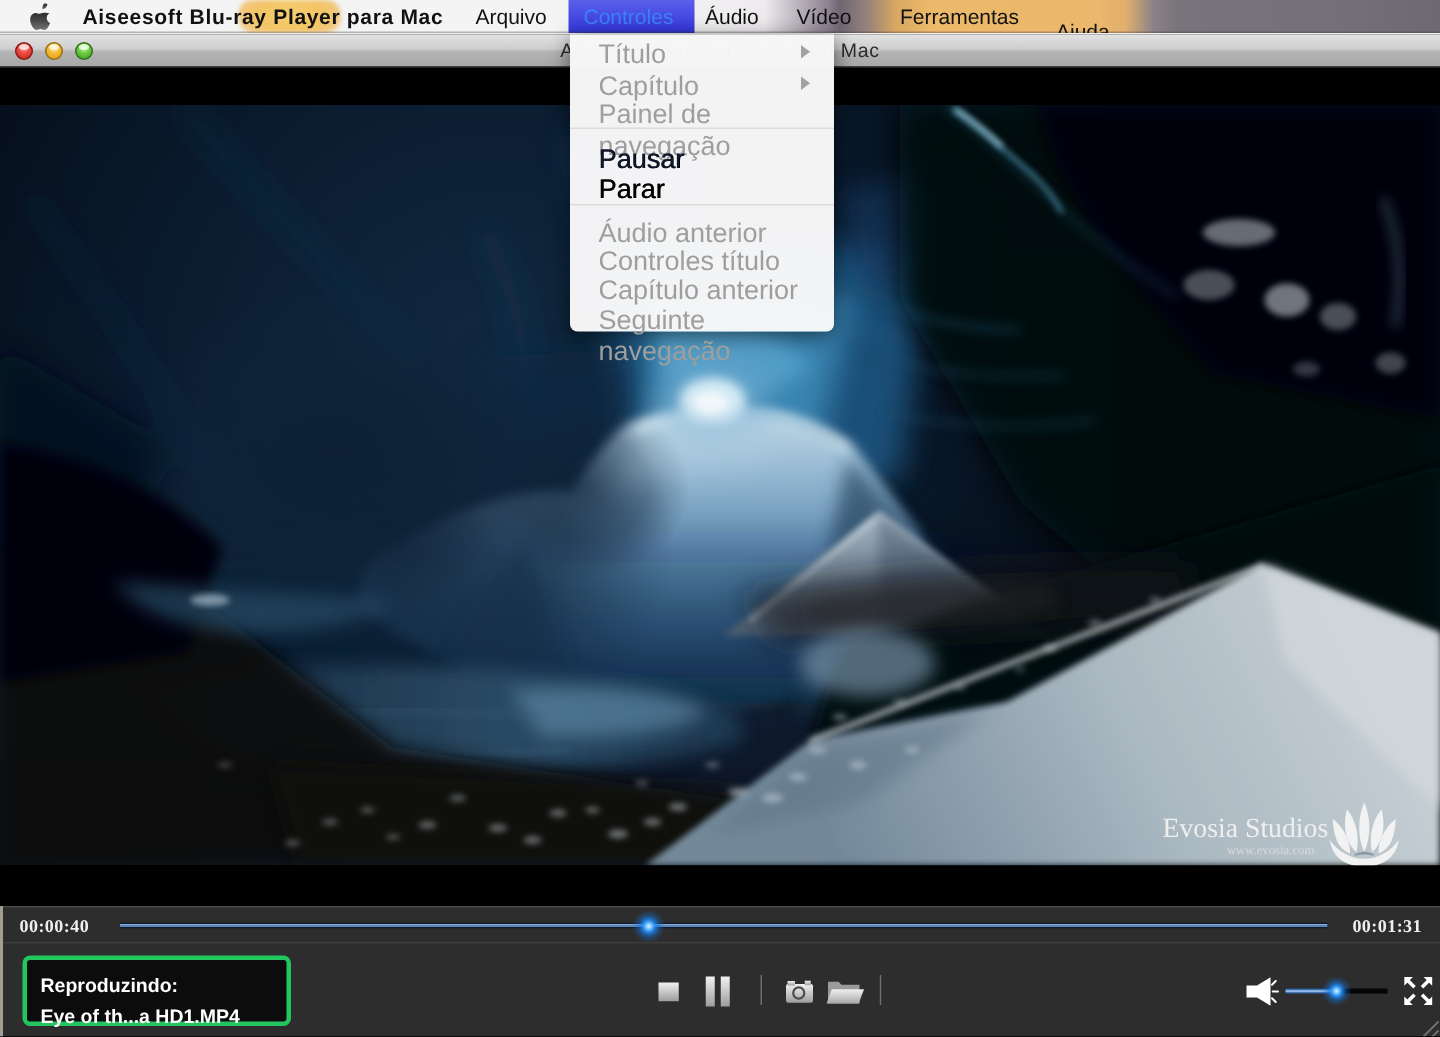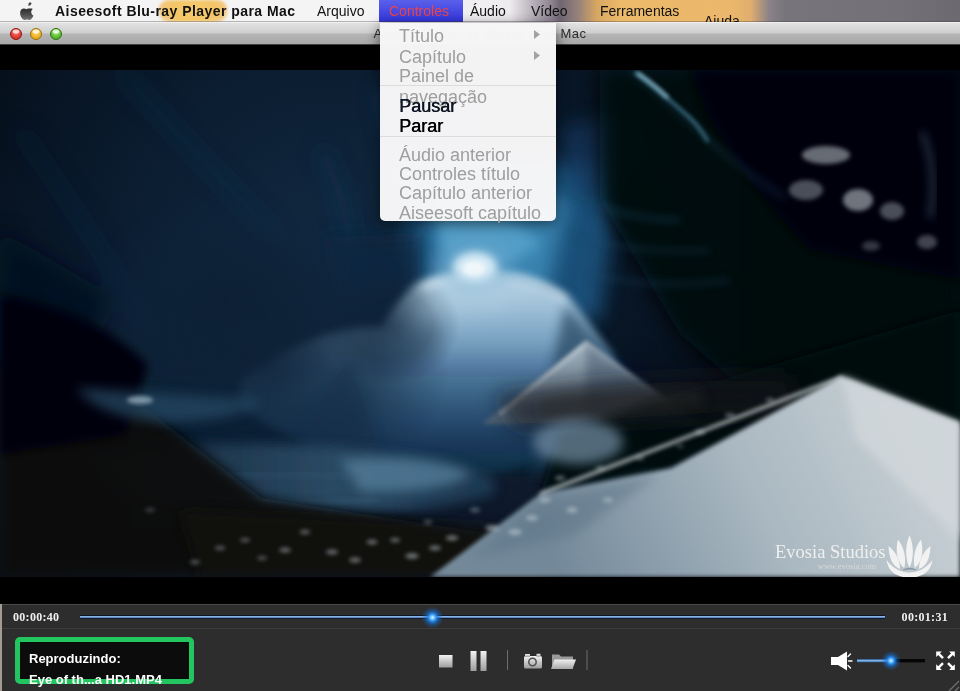--- a/index.html
+++ b/index.html
@@ -51,21 +51,21 @@
 #black-bot { left:0; top:577px; width:960px; height:27px; background:#000; }
 
 
 #ctrlbar { left:0; top:604px; width:960px; height:87px; background:#2d2d2d; border-top:1px solid #4a4a4a; }
 #ctrl-sep { left:0; top:628px; width:960px; height:1px; background:#3d3d3d; }
 .time { top:610px; font-size:12px; font-weight:bold; color:#efefef; letter-spacing:0.3px;font-family:Liberation Serif, serif; }
 #t-left { left:13px; }
 #t-right { right:12px; }
 #track { left:80px; top:615px; width:805px; height:4px; }
 #tooltip { left:15px; top:637px; width:179px; height:47px; background:rgba(10,10,10,0.93);
-  border:5px solid #22c55e; border-radius:5px; color:#fff; font-weight:bold; font-size:13px;
+  border:3px solid #22c55e; border-radius:5px; color:#fff; font-weight:bold; font-size:13px;
   padding:6px 0 0 9px; line-height:21px; }
 </style>
 </head>
 <body>
 
 <svg id="photo" class="abs" width="960" height="507" viewBox="0 0 960 507">
   <defs>
     <filter id="b2" x="-30%" y="-30%" width="160%" height="160%">
         <feGaussianBlur stdDeviation="2"></feGaussianBlur>
       </filter>
@@ -339,21 +339,21 @@
     <stop offset="0" stop-color="#2e2e2e"></stop>
         <stop offset="0.5" stop-color="#4a4a4a"></stop>
         <stop offset="1" stop-color="#757575"></stop>
   </linearGradient>
     </defs>
   <path d="M10.3,0.5 C11.5,0.2 12.3,0.7 12.6,1 C12.3,2.8 11,3.9 9.3,4.1 C9.1,2.7 9.6,1.3 10.3,0.5 Z" fill="url(#apg)"></path>
   <path d="M13.9,6.9 C12.8,7.6 12.1,8.8 12.2,10.2 C12.3,11.8 13.2,12.9 14.4,13.4 C14.1,14.4 13.6,15.4 12.9,16.3 C12.2,17.2 11.4,18 10.4,18 C9.5,18 9.1,17.4 8,17.4 C6.9,17.4 6.4,18 5.5,18 C4.4,18 3.5,17 2.8,16.1 C1.8,14.7 1.1,12.8 1.1,11 C1.1,8.1 3,6.6 4.8,6.6 C5.8,6.6 6.6,7.2 7.2,7.2 C7.8,7.2 8.8,6.5 10,6.5 C10.7,6.5 12.6,6.2 13.9,6.9 Z" fill="url(#apg)"></path>
 </svg>
 <div id="appname" class="abs mbtext">Aiseesoft Blu-ray Player para Mac</div>
 <div class="abs mbtext" style="left:317px;">Arquivo</div>
-<div class="abs mbtext" style="left:389px;color:#ef4444;">Controles</div>
+<div class="abs mbtext" style="left:389px;color:#3b82f6;">Controles</div>
 <div class="abs mbtext" style="left:470px;">Áudio</div>
 <div class="abs mbtext" style="left:531px;">Vídeo</div>
 <div class="abs mbtext" style="left:600px;">Ferramentas</div>
 <div class="abs mbtext" style="left:704px;margin-top:10px;">Ajuda</div>
 
 <div id="titlebar" class="abs"></div>
 <div id="titletext" class="abs">Aiseesoft Blu-ray Player para Mac</div>
 <div id="tl-red" class="abs tl"></div>
 <div id="tl-yel" class="abs tl"></div>
 <div id="tl-grn" class="abs tl"></div>
@@ -369,20 +369,20 @@
   <div class="abs" style="left:19px;top:2.5px;">Título</div>
   <div class="abs" style="left:19px;top:23.5px;">Capítulo</div>
   <div class="abs" style="left:19px;top:43px;">Painel de navegação</div>
   <div class="abs" style="left:0px;top:62px;width:176px;height:1px;background:#dcdcdc;"></div>
   <div class="abs" style="left:19px;top:73px;color:#0f172a;text-shadow:0.4px 0 0 #000;">Pausar</div>
   <div class="abs" style="left:19px;top:92.5px;color:#000;text-shadow:0.4px 0 0 #000;">Parar</div>
   <div class="abs" style="left:0px;top:113px;width:176px;height:1px;background:#dcdcdc;"></div>
   <div class="abs" style="left:19px;top:122px;">Áudio anterior</div>
   <div class="abs" style="left:19px;top:141px;">Controles título</div>
   <div class="abs" style="left:19px;top:160px;">Capítulo anterior</div>
-  <div class="abs" style="left:19px;top:179.5px;">Aiseesoft capítulo</div>
+  <div class="abs" style="left:19px;top:179.5px;">Seguinte navegação</div>
   <svg class="abs" style="left:154px;top:6.5px;" width="6" height="9" viewBox="0 0 6 9">
       <path d="M0,0 L6,4.5 L0,9 Z" fill="#a2a2a2"></path>
     </svg>
   <svg class="abs" style="left:154px;top:27.5px;" width="6" height="9" viewBox="0 0 6 9">
       <path d="M0,0 L6,4.5 L0,9 Z" fill="#a2a2a2"></path>
     </svg>
 </div>
 
 </body></html>

